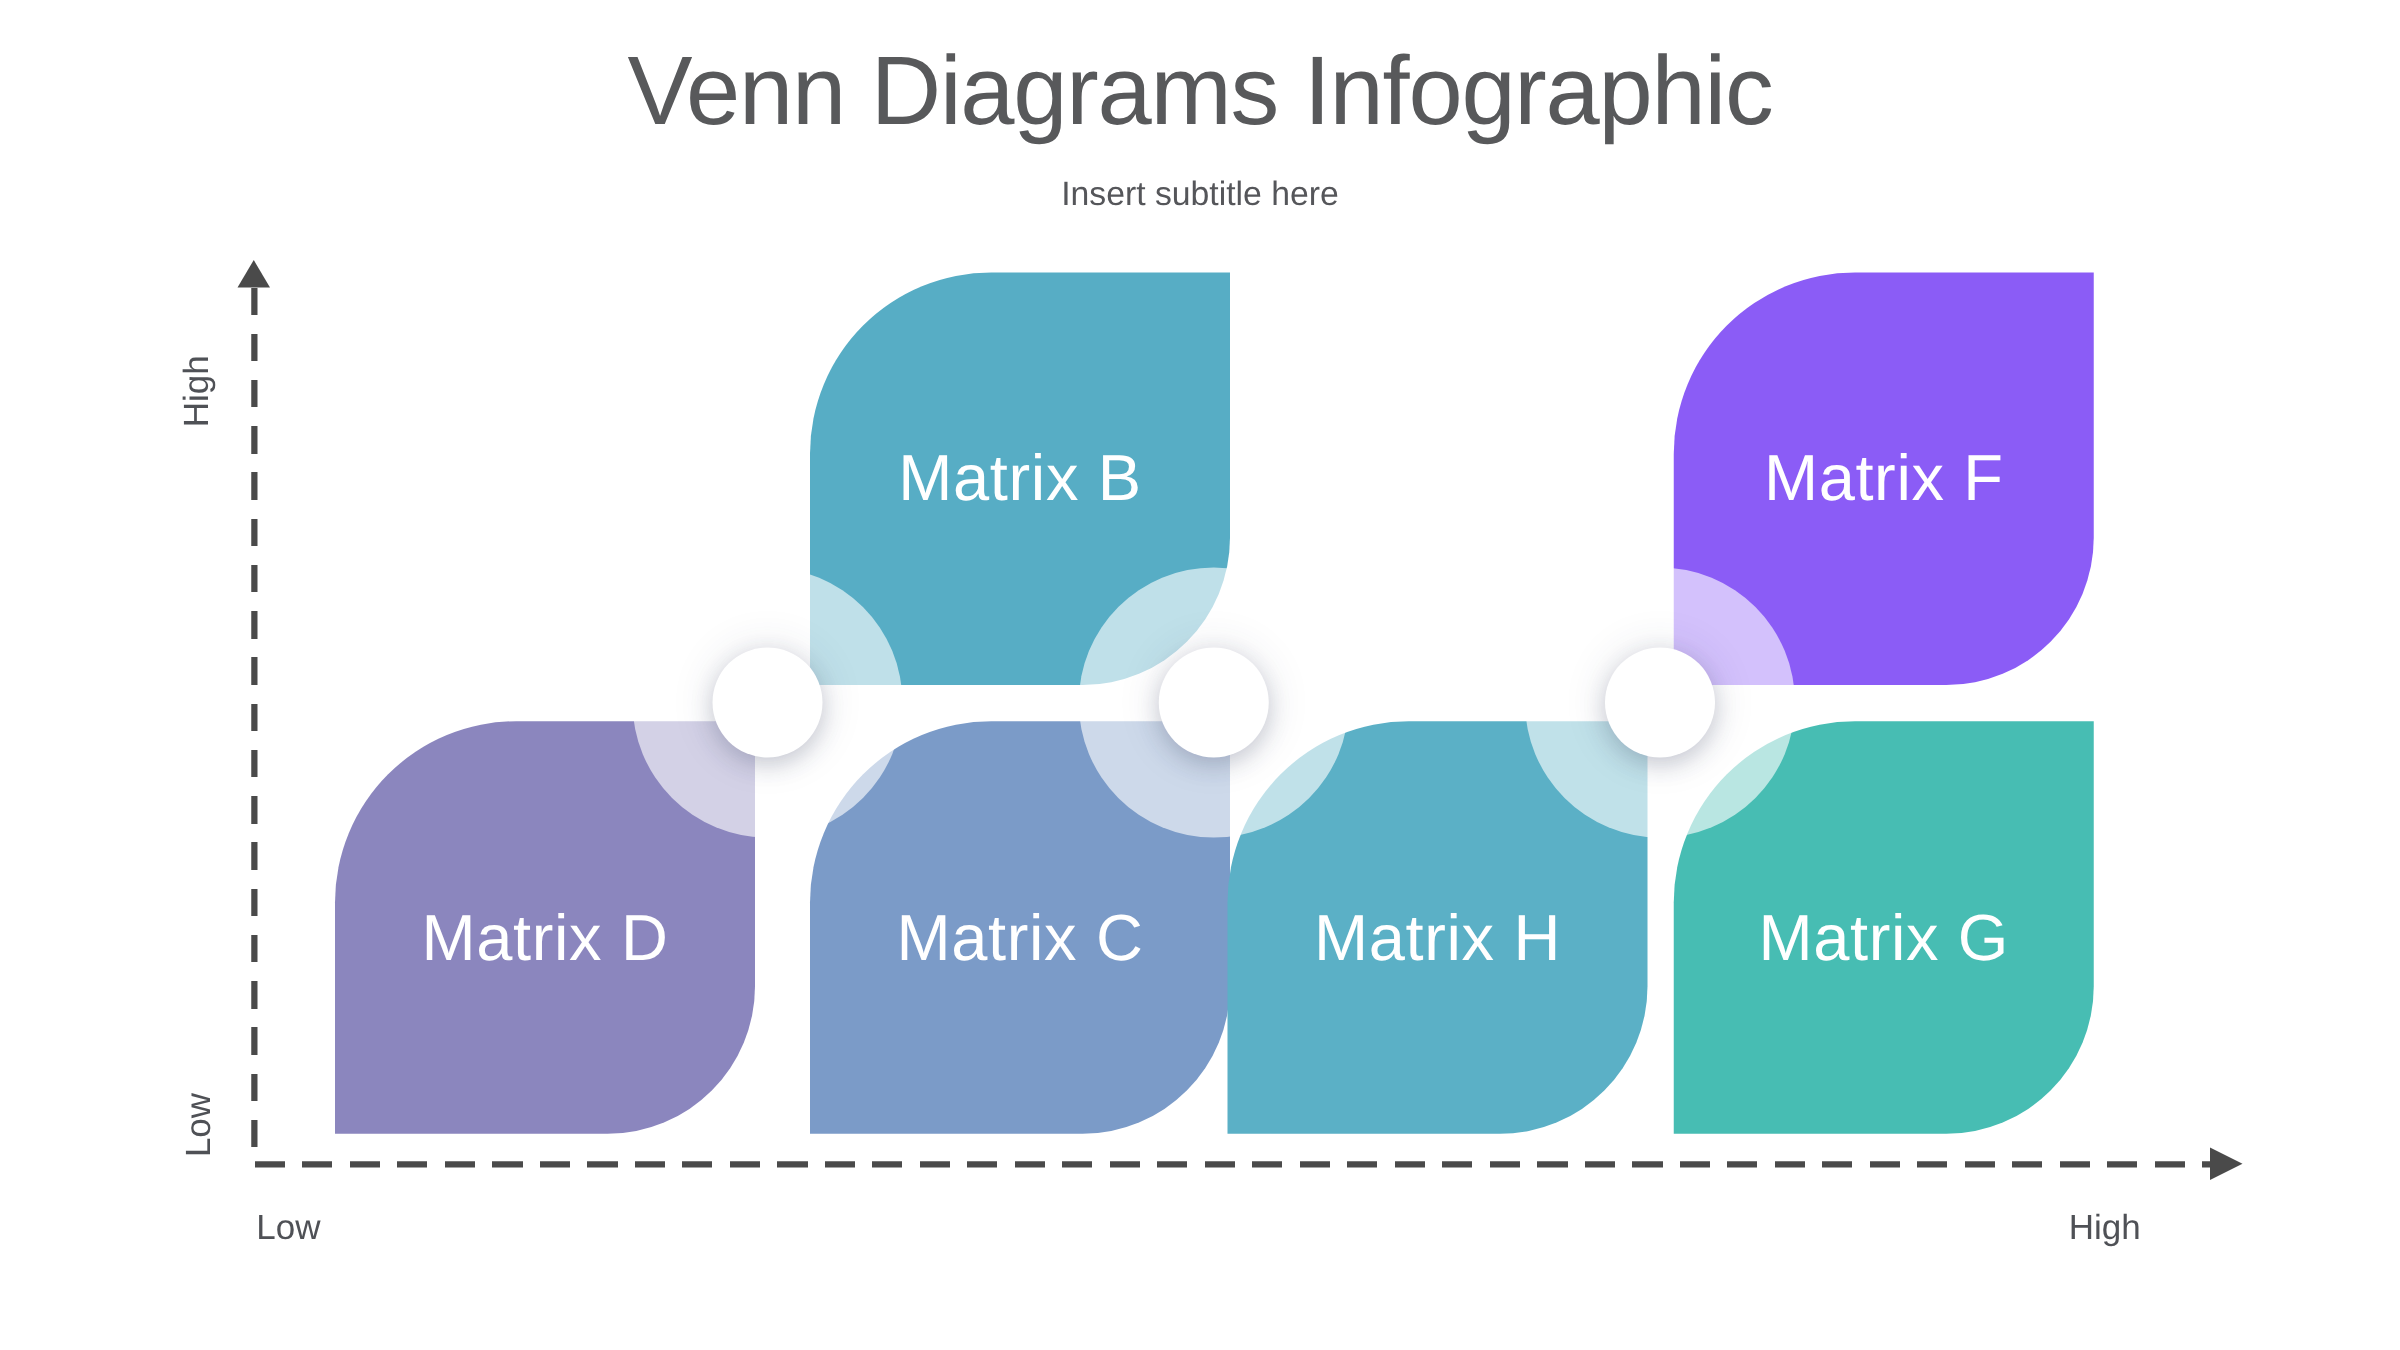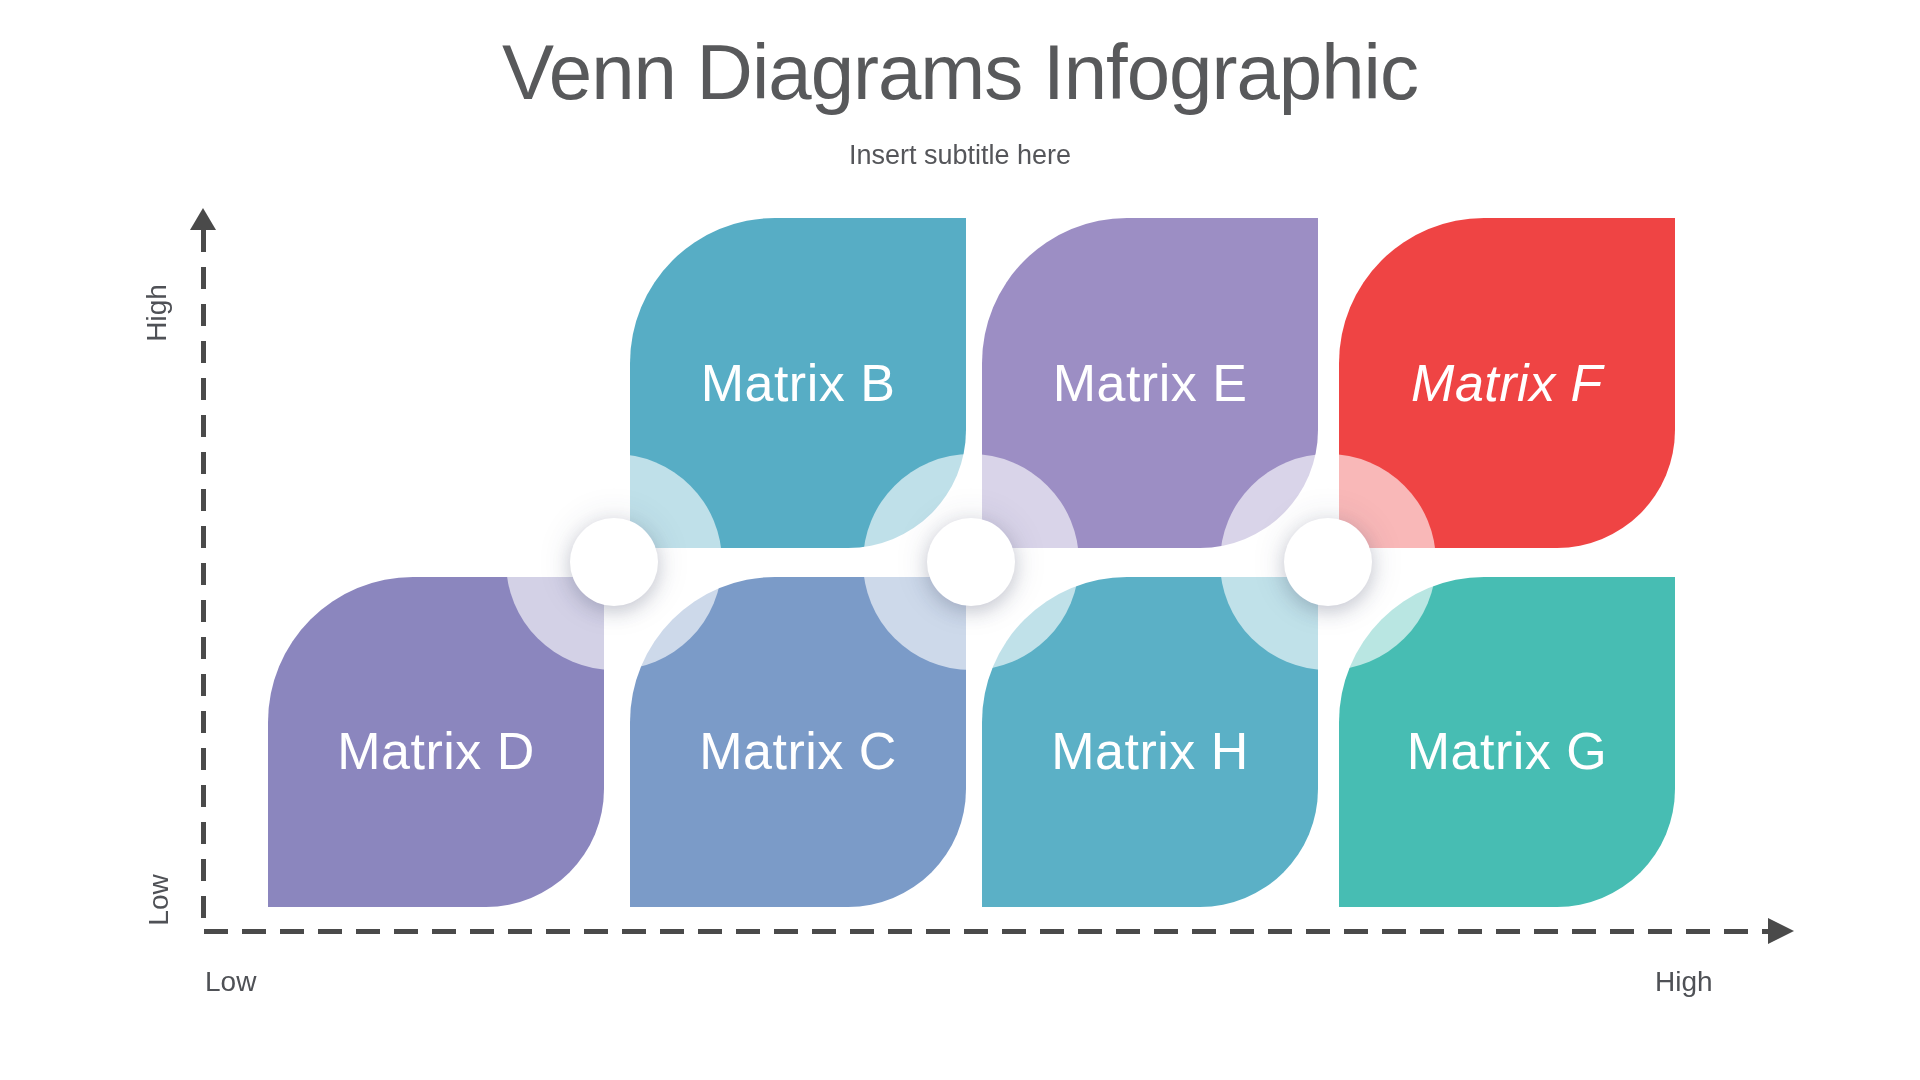--- a/index.html
+++ b/index.html
@@ -40,21 +40,21 @@
   .y-high{left:157px;top:313px;}
   .y-low{left:159px;top:900px;}
   .x-low{left:205px;top:966px;}
   .x-high{left:1655px;top:966px;}
   
   .leaf{
     position:absolute;width:336px;height:330px;
     border-radius:145px 0 118px 0;
     display:flex;align-items:center;justify-content:center;
   }
-  .c0{left:268px;}  .c1{left:630px;}  .c2{left:982px;}  .c3{left:1339px;}
+  .c0{left:268px;}  .c1{left:648px;}  .c2{left:982px;}  .c3{left:1339px;}
   .r0{top:218px;}   .r1{top:577px;}
   .leaf-label{
     font-size:52px;font-weight:400;color:#FFFFFF;letter-spacing:0.5px;
   }
   .r1 .leaf-label{transform:translateY(9px);}
   
   .overlap-circle{
     position:absolute;width:216px;height:216px;border-radius:50%;
     top:454px;background:rgba(255,255,255,0.62);
   }
@@ -84,24 +84,21 @@
   <div class="arrow-right"></div>
 
   <div class="axis-label v y-high">High</div>
   <div class="axis-label v y-low">Low</div>
   <div class="axis-label x-low">Low</div>
   <div class="axis-label x-high">High</div>
 
   <div class="leaf r0 c1" style="background-color: rgb(87, 173, 197);">
     <span class="leaf-label">Matrix B</span>
   </div>
-  <div class="leaf r0 c2" style="background-color: rgb(156, 142, 196);">
-    <span class="leaf-label">Matrix E</span>
-  </div>
-  <div class="leaf r0 c3" style="background-color: #ef4444; font-style: italic;">
+  <div class="leaf r0 c3" style="background-color: #8b5cf6;">
     <span class="leaf-label">Matrix F</span>
   </div>
 
   <div class="leaf r1 c0" style="background-color: rgb(139, 134, 190);">
     <span class="leaf-label">Matrix D</span>
   </div>
   <div class="leaf r1 c1" style="background-color: rgb(123, 155, 200);">
     <span class="leaf-label">Matrix C</span>
   </div>
   <div class="leaf r1 c2" style="background-color: rgb(91, 176, 198);">

